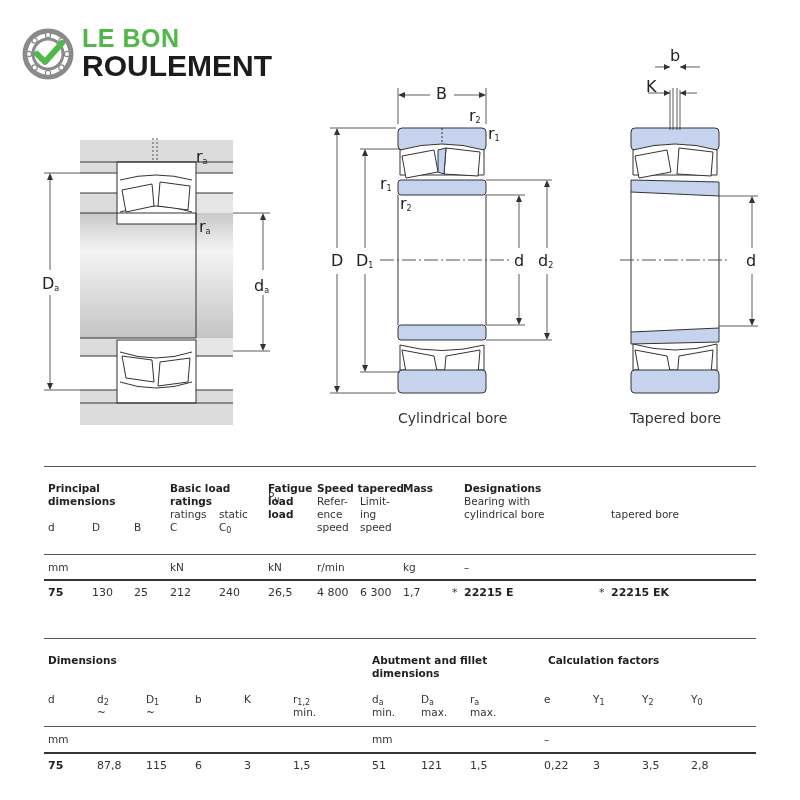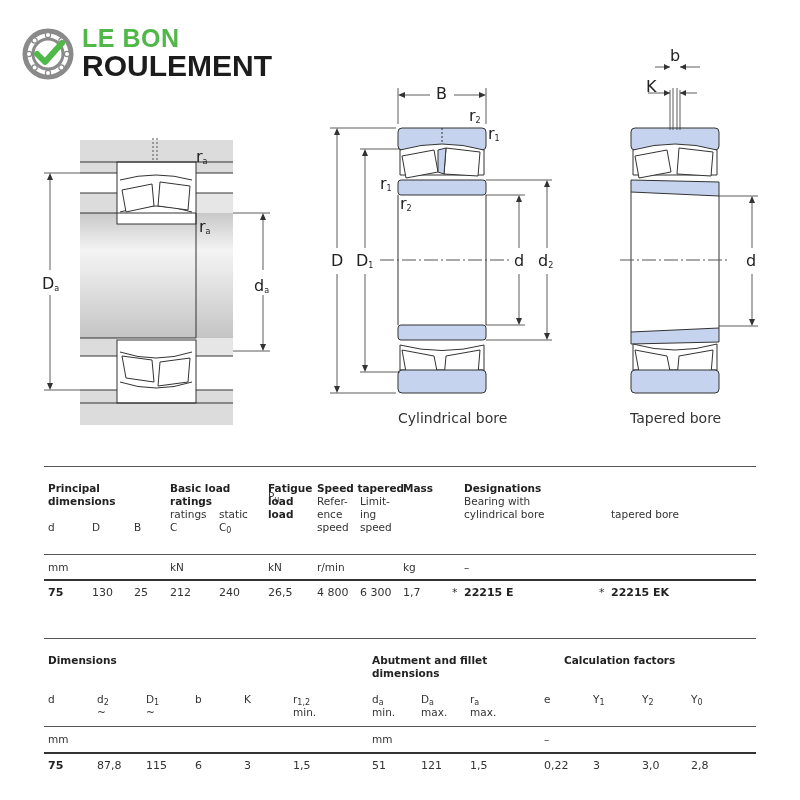--- a/index.html
+++ b/index.html
@@ -263,21 +263,21 @@
     <div class="t v" style="left:599px;top:586px">*</div>
     <div class="t v b" style="left:611px;top:586px">22215 EK</div>
   </div>
 </div>
 
 <div>
   <div class="rule" style="top:638px"></div>
   <div class="t b" style="left:48px;top:654px">Dimensions</div>
   <div class="t b" style="left:372px;top:654px">Abutment and fillet</div>
   <div class="t b" style="left:372px;top:667px">dimensions</div>
-  <div class="t b" style="left:564px;top:654px">Calculation factors</div>
+  <div class="t b" style="left:548px;top:654px">Calculation factors</div>
 
   <div class="t" style="left:48px;top:693px">d</div>
   <div class="t" style="left:97px;top:693px"><span>d</span><sub>2</sub></div>
   <div class="t" style="left:97px;top:706px">~</div>
   <div class="t" style="left:146px;top:693px"><span>D</span><sub>1</sub></div>
   <div class="t" style="left:146px;top:706px">~</div>
   <div class="t" style="left:195px;top:693px">b</div>
   <div class="t" style="left:244px;top:693px">K</div>
   <div class="t" style="left:293px;top:693px"><span>r</span><sub>1,2</sub></div>
   <div class="t" style="left:293px;top:706px">min.</div>
@@ -303,16 +303,16 @@
     <div class="t v" style="left:97px;top:759px">87,8</div>
     <div class="t v" style="left:146px;top:759px">115</div>
     <div class="t v" style="left:195px;top:759px">6</div>
     <div class="t v" style="left:244px;top:759px">3</div>
     <div class="t v" style="left:293px;top:759px">1,5</div>
     <div class="t v" style="left:372px;top:759px">51</div>
     <div class="t v" style="left:421px;top:759px">121</div>
     <div class="t v" style="left:470px;top:759px">1,5</div>
     <div class="t v" style="left:544px;top:759px">0,22</div>
     <div class="t v" style="left:593px;top:759px">3</div>
-    <div class="t v" style="left:642px;top:759px">3,0</div>
+    <div class="t v" style="left:642px;top:759px">3,5</div>
     <div class="t v" style="left:691px;top:759px">2,8</div>
   </div>
 </div>
 
 </body></html>

